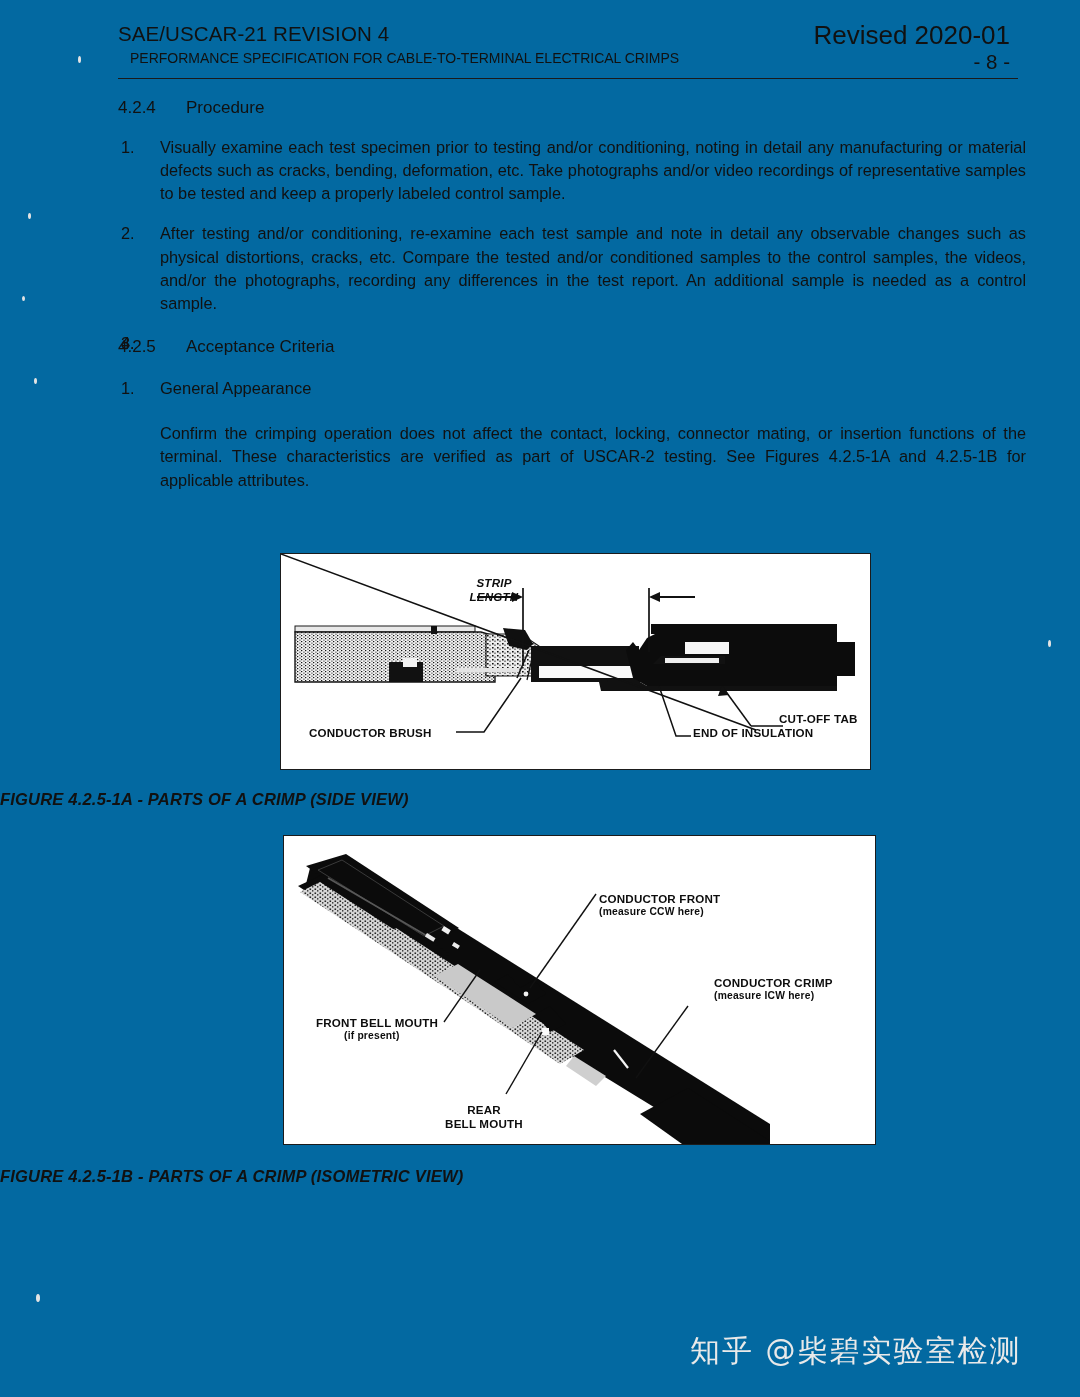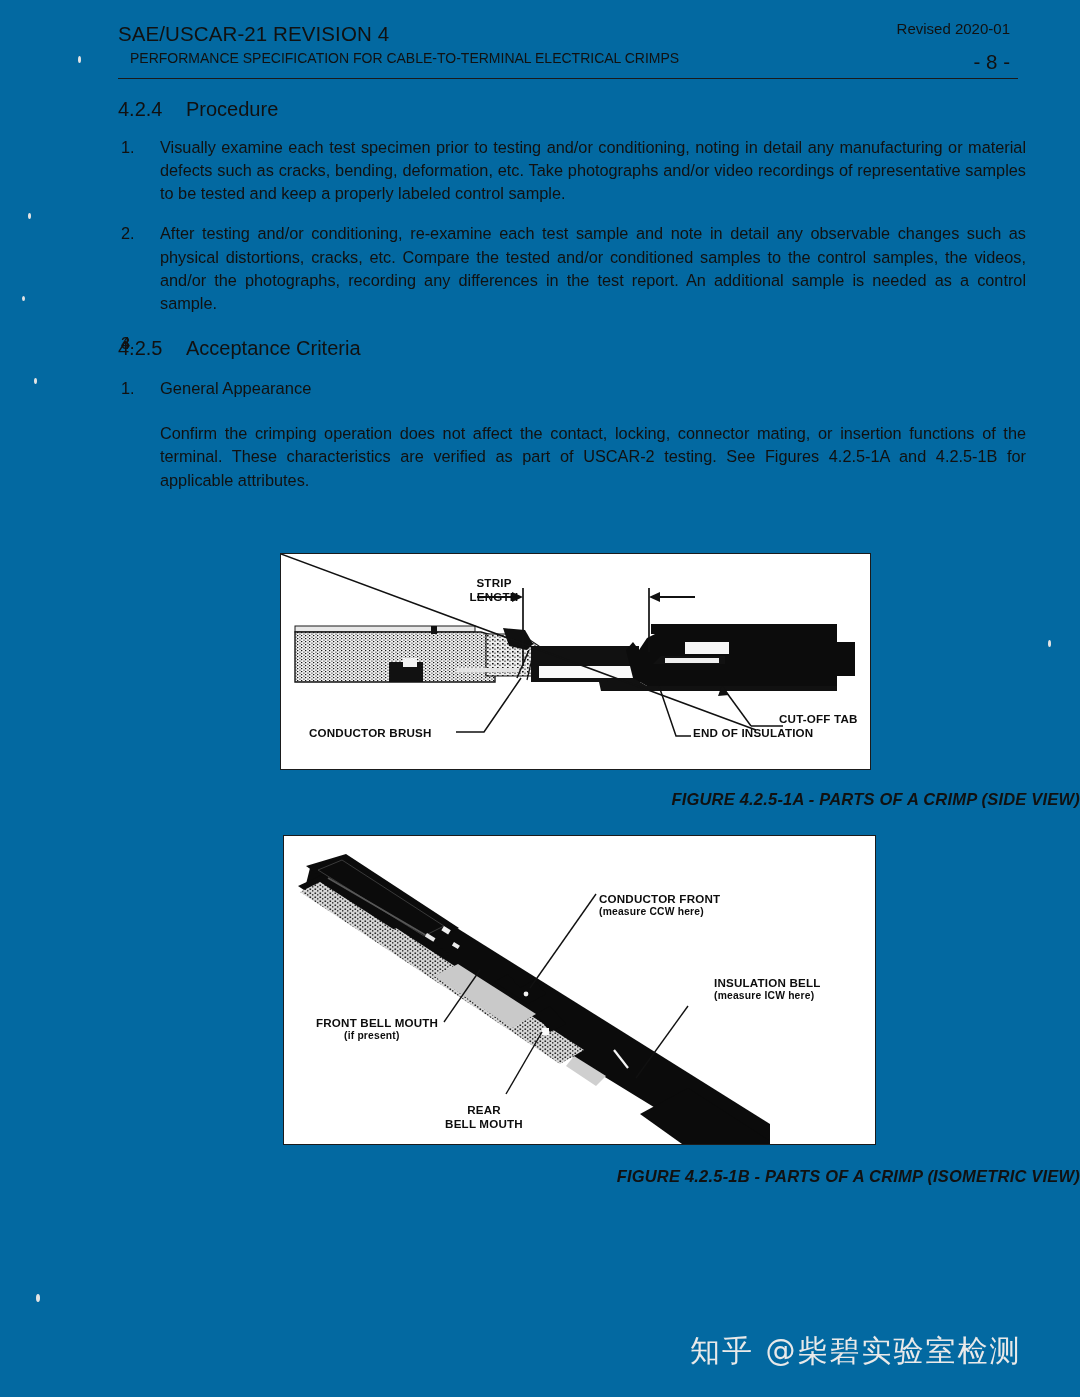--- a/index.html
+++ b/index.html
@@ -38,21 +38,21 @@
     left: 0;
     top: 0;
     font-size: 20.5px;
     letter-spacing: 0.1px;
     white-space: nowrap;
   }
   .hdr-revised {
     position: absolute;
     right: 8px;
     top: -2px;
-    font-size: 15px;
+    font-size: 26px;
     white-space: nowrap;
     margin-left: 46px;
   }
   .hdr-row2 {
     position: relative;
     height: 28px;
     margin-top: 2px;
     border-bottom: 1.6px solid #1a1a1a;
   }
   .hdr-title {
@@ -72,21 +72,21 @@
 
   
   .content {
     position: absolute;
     left: 118px;
     top: 98px;
     width: 908px;
   }
   .sec-head {
     position: relative;
-    font-size: 20px;
+    font-size: 17px;
     margin-bottom: 18px;
     height: 20px;
   }
   .sec-num {
     position: absolute;
     left: 0;
     top: 0;
   }
   .sec-title {
     position: absolute;
@@ -128,21 +128,21 @@
     background: #ffffff;
     overflow: hidden;
   }
   #figure-1-box { left: 280px; top: 553px; width: 589px; height: 215px; }
   #figure-2-box { left: 283px; top: 835px; width: 591px; height: 308px; }
 
   .fig-caption {
     position: absolute;
     width: 1080px;
     left: 0;
-    text-align: right;
+    text-align: left;
     font-size: 16.5px;
     font-weight: bold;
     font-style: italic;
     letter-spacing: 0.2px;
   }
   #figure-1-caption { top: 790px; }
   #figure-2-caption { top: 1167px; }
 
   .fig-label {
     position: absolute;
@@ -296,21 +296,21 @@
       <polyline points="240,124 203,178 175,178" fill="none" stroke="#111" stroke-width="1.5"></polyline>
 
       <polyline points="378,132 395,182 410,182" fill="none" stroke="#111" stroke-width="1.5"></polyline>
 
       <line x1="475" y1="176" x2="440,176" stroke="#111" stroke-width="1.5"></line>
       <polyline points="470,172 443,135" fill="none" stroke="#111" stroke-width="1.5"></polyline>
       <polygon points="441,131 448,141 437,142" fill="#111"></polygon>
       <line x1="470" y1="172" x2="502" y2="172" stroke="#111" stroke-width="1.5"></line>
     </svg>
 
-    <div class="fig-label ctr" style="left:168px; top:22px; width:90px;">
+    <div class="fig-label ctr" style="left:168px; top:22px; width:90px;font-style:italic;">
       <div>STRIP</div>
       <div>LENGTH</div>
     </div>
 
     <div class="fig-label" style="left:28px; top:172px;text-align:right;">CONDUCTOR BRUSH</div>
 
     <div class="fig-label" style="left:412px; top:172px;">END OF INSULATION</div>
 
     <div class="fig-label" style="left:498px; top:158px;">CUT-OFF TAB</div>
   </div>
@@ -362,21 +362,21 @@
 
       <line x1="222" y1="258" x2="258" y2="196" stroke="#111" stroke-width="1.4"></line>
     </svg>
 
     <div class="fig-label" style="left:315px; top:56px;">
       <div>CONDUCTOR FRONT</div>
       <div class="fig-sub">(measure CCW here)</div>
     </div>
 
     <div class="fig-label" style="left:430px; top:140px;">
-      <div>INSULATION BELL</div>
+      <div>CONDUCTOR CRIMP</div>
       <div class="fig-sub">(measure ICW here)</div>
     </div>
 
     <div class="fig-label" style="left:32px; top:180px;">
       <div>FRONT BELL MOUTH</div>
       <div class="fig-sub" style="padding-left:28px;">(if present)</div>
     </div>
 
     <div class="fig-label ctr" style="left:140px; top:236px; width:120px;margin-top:31px;">
       <div>REAR</div>

